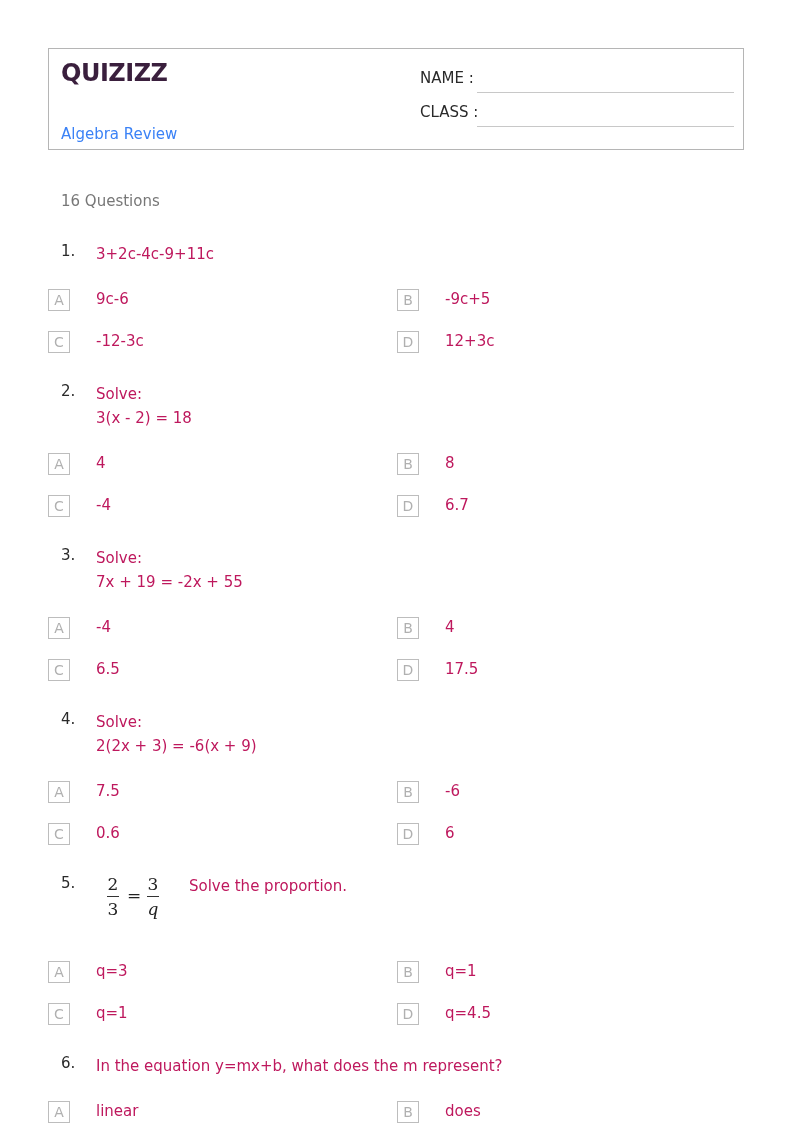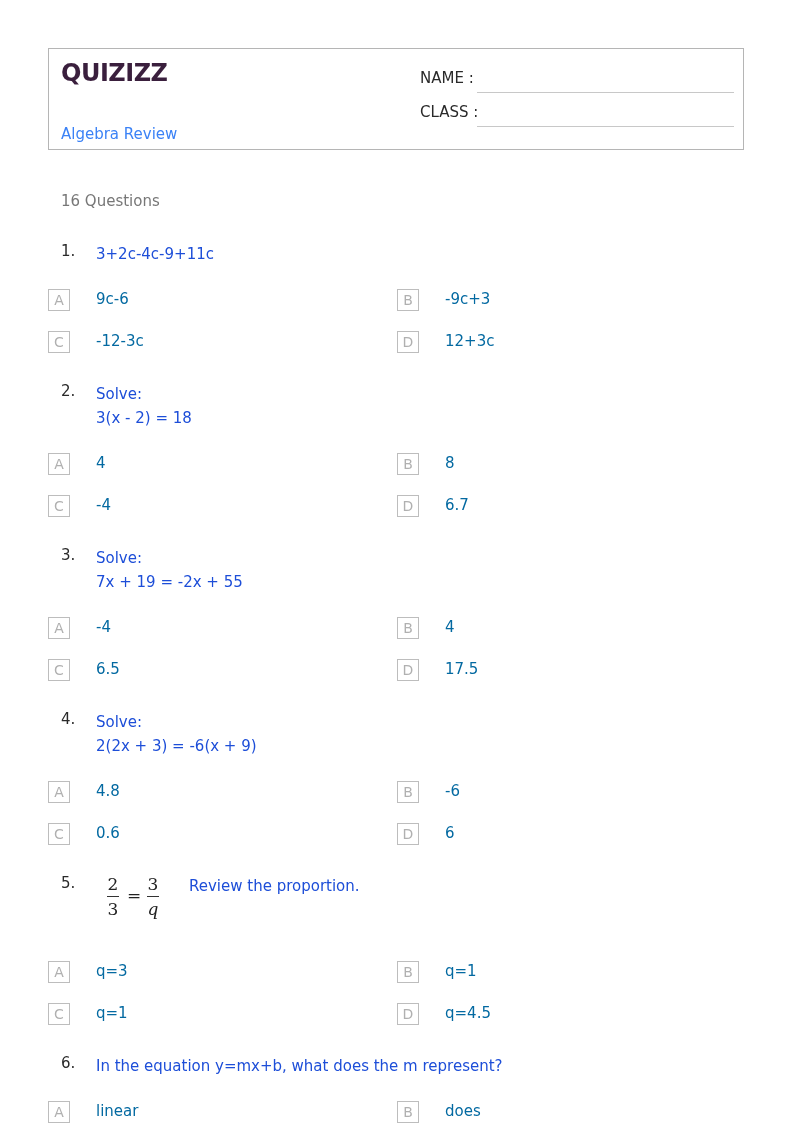--- a/index.html
+++ b/index.html
@@ -30,30 +30,30 @@
   .field-line {
     position: absolute; left: 57px; right: 0; bottom: 0; height: 0;
     border-bottom: 1px solid #c8c8c8;
   }
   .q { position: absolute; left: 0; width: 794px; }
   .q-num {
     position: absolute; left: 61px; top: 0; font-size: 15px; color: #2a2a2a;
   }
   .q-text {
     position: absolute; left: 96px; top: 0; font-size: 15px; line-height: 24px;
-    color: #1d4ed8; white-space: pre-line;
+    color: #be185d; white-space: pre-line;
   }
   .opt { position: absolute; height: 24px; }
   .opt-box {
     position: absolute; left: 0; top: 0; width: 22px; height: 22px;
     border: 1px solid #bdbdbd; box-sizing: border-box;
     font-size: 14px; color: #b0b0b0; text-align: center; line-height: 21px;
   }
   .opt-text {
-    position: absolute; left: 48px; top: 1px; font-size: 15px; color: #0369a1; white-space: nowrap;
+    position: absolute; left: 48px; top: 1px; font-size: 15px; color: #be185d; white-space: nowrap;
   }
   .frac-eq {
     position: absolute; left: 106px; top: 0; width: 60px; height: 50px;
     font-family: "DejaVu Serif", "Liberation Serif", serif; font-size: 17px; color: #222;
   }
   .frac { position: absolute; top: 0; width: 14px; text-align: center; }
   .frac .n { display: block; line-height: 20px; }
   .frac .bar { display: block; border-top: 1px solid #333; margin: 2px 1px; }
   .frac .d { display: block; line-height: 20px; }
   .frac .d.italic { font-style: italic; }
@@ -80,21 +80,21 @@
 <div class="q" style="top:242px;">
   <span class="q-num">1.</span>
   <span class="q-text">3+2c-4c-9+11c</span>
 </div>
 <div class="opt" style="left:48px; top:289px;">
   <span class="opt-box">A</span>
   <span class="opt-text">9c-6</span>
 </div>
 <div class="opt" style="left:397px; top:289px;">
   <span class="opt-box">B</span>
-  <span class="opt-text">-9c+3</span>
+  <span class="opt-text">-9c+5</span>
 </div>
 <div class="opt" style="left:48px; top:331px;">
   <span class="opt-box">C</span>
   <span class="opt-text">-12-3c</span>
 </div>
 <div class="opt" style="left:397px; top:331px;">
   <span class="opt-box">D</span>
   <span class="opt-text">12+3c</span>
 </div>
 
@@ -142,21 +142,21 @@
   <span class="opt-text">17.5</span>
 </div>
 
 <div class="q" style="top:710px;">
   <span class="q-num">4.</span>
   <span class="q-text">Solve:
 2(2x + 3) = -6(x + 9)</span>
 </div>
 <div class="opt" style="left:48px; top:781px;">
   <span class="opt-box">A</span>
-  <span class="opt-text">4.8</span>
+  <span class="opt-text">7.5</span>
 </div>
 <div class="opt" style="left:397px; top:781px;">
   <span class="opt-box">B</span>
   <span class="opt-text">-6</span>
 </div>
 <div class="opt" style="left:48px; top:823px;">
   <span class="opt-box">C</span>
   <span class="opt-text">0.6</span>
 </div>
 <div class="opt" style="left:397px; top:823px;">
@@ -172,21 +172,21 @@
       <span class="bar"></span>
       <span class="d">3</span>
     </span>
     <span class="eq-sign">=</span>
     <span class="frac" style="left:40px;">
       <span class="n">3</span>
       <span class="bar"></span>
       <span class="d italic">q</span>
     </span>
   </div>
-  <span class="q-text" style="left:189px;">Review the proportion.</span>
+  <span class="q-text" style="left:189px;">Solve the proportion.</span>
 </div>
 <div class="opt" style="left:48px; top:961px;">
   <span class="opt-box">A</span>
   <span class="opt-text">q=3</span>
 </div>
 <div class="opt" style="left:397px; top:961px;">
   <span class="opt-box">B</span>
   <span class="opt-text">q=1</span>
 </div>
 <div class="opt" style="left:48px; top:1003px;">

